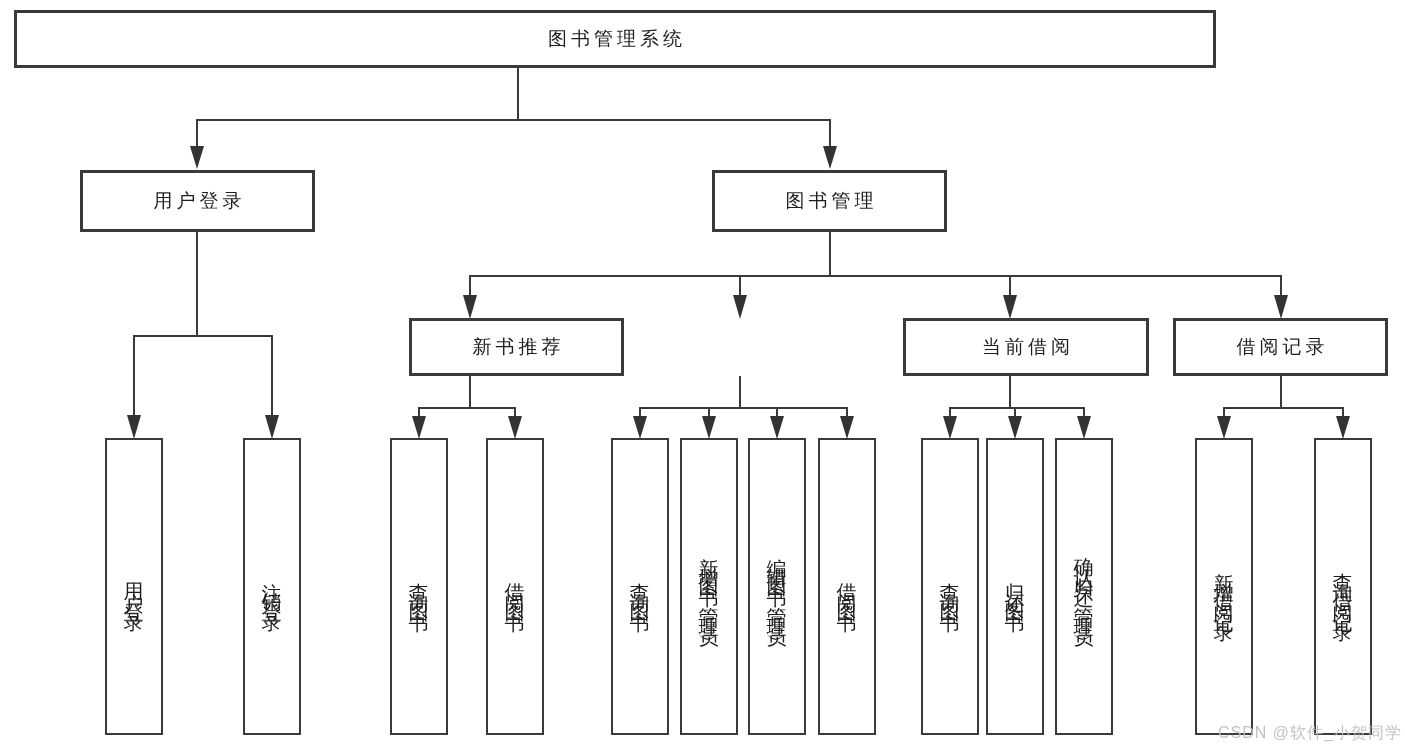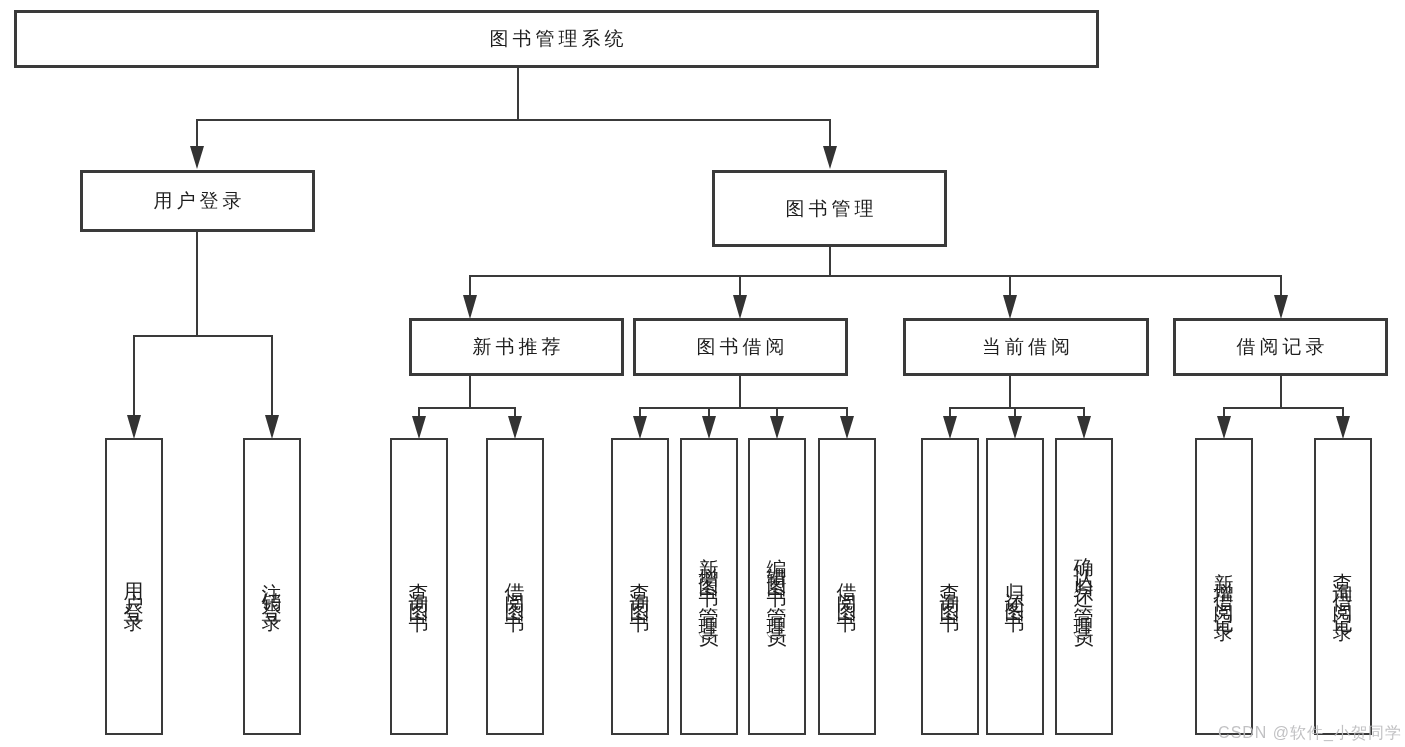--- a/index.html
+++ b/index.html
@@ -118,27 +118,26 @@
     <g>
       <line x1="1281" y1="376" x2="1281" y2="408"></line>
       <line x1="1223" y1="408" x2="1344" y2="408"></line>
       <line x1="1224" y1="407" x2="1224" y2="418"></line>
       <path d="M1217 416 L1231 416 L1224 439 Z" fill="#333" stroke="none"></path>
       <line x1="1343" y1="407" x2="1343" y2="418"></line>
       <path d="M1336 416 L1350 416 L1343 439 Z" fill="#333" stroke="none"></path>
     </g>
   </svg>
 
-  <div class="box" style="left:14px;top:10px;width:1085px;height:58px;">图书管理系统</div>
+  <div class="box" style="left:14px;top:10px;width:1202px;height:58px;">图书管理系统</div>
 
   <div class="box" style="left:80px;top:170px;width:235px;height:62px;">用户登录</div>
-  <div class="box" style="left:712px;top:170px;width:235px;height:77px;">图书管理</div>
+  <div class="box" style="left:712px;top:170px;width:235px;height:62px;">图书管理</div>
 
   <div class="box" style="left:363px;top:318px;width:215px;height:58px;margin-left:46px;">新书推荐</div>
-  <div class="box" style="left:633px;top:318px;width:215px;height:58px;">图书借阅</div>
   <div class="box" style="left:903px;top:318px;width:246px;height:58px;">当前借阅</div>
   <div class="box" style="left:1173px;top:318px;width:215px;height:58px;font-family:Liberation Mono, monospace;">借阅记录</div>
 
   <div class="vbox" style="left:105px;">
     <span>用户登录</span>
   </div>
   <div class="vbox" style="left:243px;">
     <span>注销登录</span>
   </div>
 

